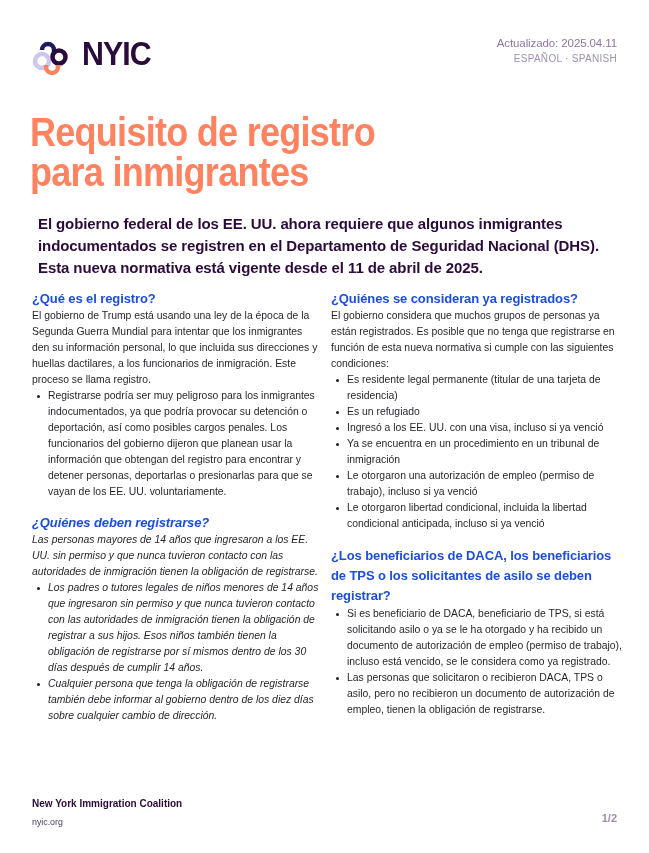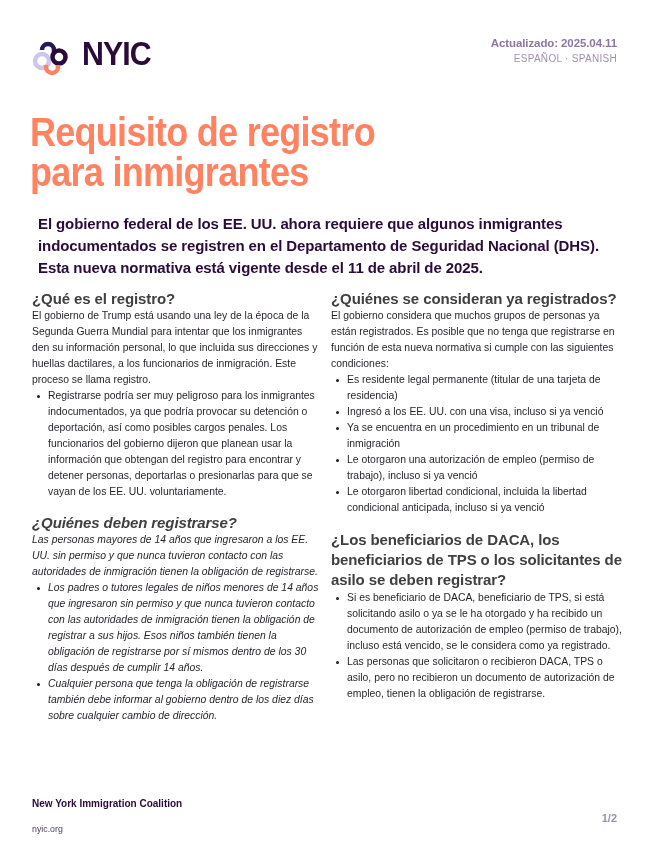--- a/index.html
+++ b/index.html
@@ -22,21 +22,21 @@
       color: #2b0b3a;
       transform: scaleX(0.92);
       transform-origin: left center;
       line-height: 1;
     }
     .meta {
       position: absolute; right: 32px; top: 37px;
       text-align: right;
     }
     .meta .updated {
-      font-weight: 700; font-size: 11.5px; color: #8e76a3; letter-spacing: -0.1px;
+      font-weight: 400; font-size: 11.5px; color: #8e76a3; letter-spacing: -0.1px;
     }
     .meta .lang {
       margin-top: 4px; font-size: 10px; color: #9f8fb0; letter-spacing: 0.3px;
     }
     .title {
       position: absolute; left: 30px; top: 112px;
       font-weight: 700;
       font-size: 40px;
       line-height: 40px;
       color: #ff8360;
@@ -51,37 +51,37 @@
       color: #2b0b3a;
       letter-spacing: -0.1px;
     }
     .col {
       position: absolute; top: 290px; width: 290px;
       font-size: 10.4px; line-height: 16px; color: #231f28;
     }
     .col.left { left: 32px; }
     .col.right { left: 331px; width: 295px; }
     .col h2 {
-      font-size: 15px; font-weight: 700; color: #404040; line-height: 18px;
+      font-size: 13px; font-weight: 700; color: #1d4ed8; line-height: 18px;
       letter-spacing: -0.1px;
     }
     .col p { margin: 0; }
     .col ul { list-style: none; margin: 0 0 0 0; }
     .col li { position: relative; padding-left: 16px; }
     .col li::before {
       content: ""; position: absolute; left: 5px; top: 7px;
       width: 3px; height: 3px; border-radius: 50%; background: #231f28;
     }
     .section { margin-bottom: 14px; }
     .section.daca h2 { line-height: 20px; margin-top: 14px; }
     .footer {
       position: absolute; left: 32px; top: 798px;
     }
     .footer .org { font-weight: 700; font-size: 10px; color: #2b0b3a; }
-    .footer .url { margin-top: 15px; font-size: 8.8px; color: #4b3a5a; }
+    .footer .url { margin-top: 8px; font-size: 8.8px; color: #4b3a5a; }
     .page-num {
       position: absolute; right: 32px; top: 812px;
       font-weight: 700; font-size: 11px; color: #9f8fb0;
     }
   </style>
 </head>
 <body>
 
 <div class="logo">
   <svg viewBox="0 0 40 40">
@@ -122,20 +122,21 @@
     </ul>
   </div>
 </div>
 
 <div class="col right">
   <div class="section">
     <h2>¿Quiénes se consideran ya registrados?</h2>
     <p>El gobierno considera que muchos grupos de personas ya están registrados. Es posible que no tenga que registrarse en función de esta nueva normativa si cumple con las siguientes condiciones:</p>
     <ul>
       <li>Es residente legal permanente (titular de una tarjeta de residencia)</li>
+      <li>Es un refugiado</li>
       <li>Ingresó a los EE. UU. con una visa, incluso si ya venció</li>
       <li>Ya se encuentra en un procedimiento en un tribunal de inmigración</li>
       <li>Le otorgaron una autorización de empleo (permiso de trabajo), incluso si ya venció</li>
       <li>Le otorgaron libertad condicional, incluida la libertad condicional anticipada, incluso si ya venció</li>
     </ul>
   </div>
   <div class="section daca">
     <h2>¿Los beneficiarios de DACA, los beneficiarios de TPS o los solicitantes de asilo se deben registrar?</h2>
     <ul>
       <li>Si es beneficiario de DACA, beneficiario de TPS, si está solicitando asilo o ya se le ha otorgado y ha recibido un documento de autorización de empleo (permiso de trabajo), incluso está vencido, se le considera como ya registrado.</li>

